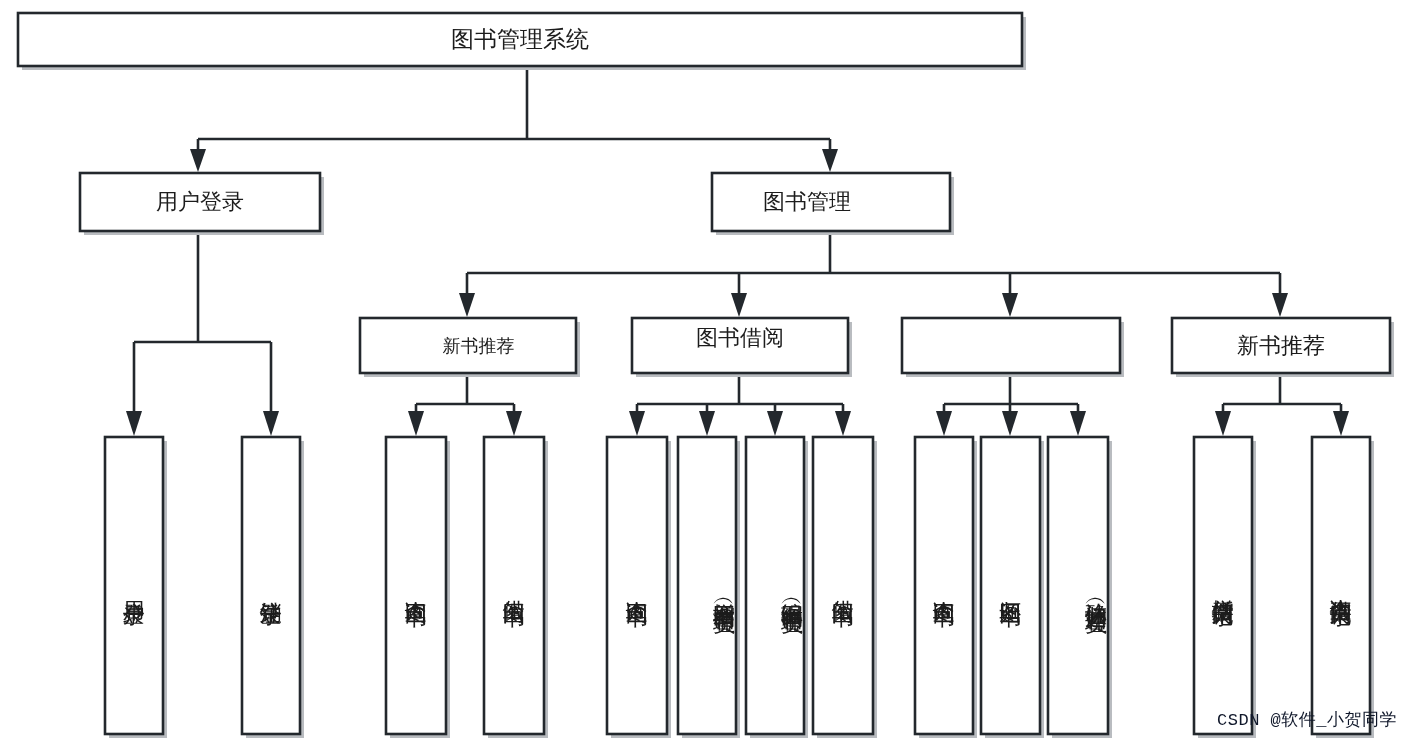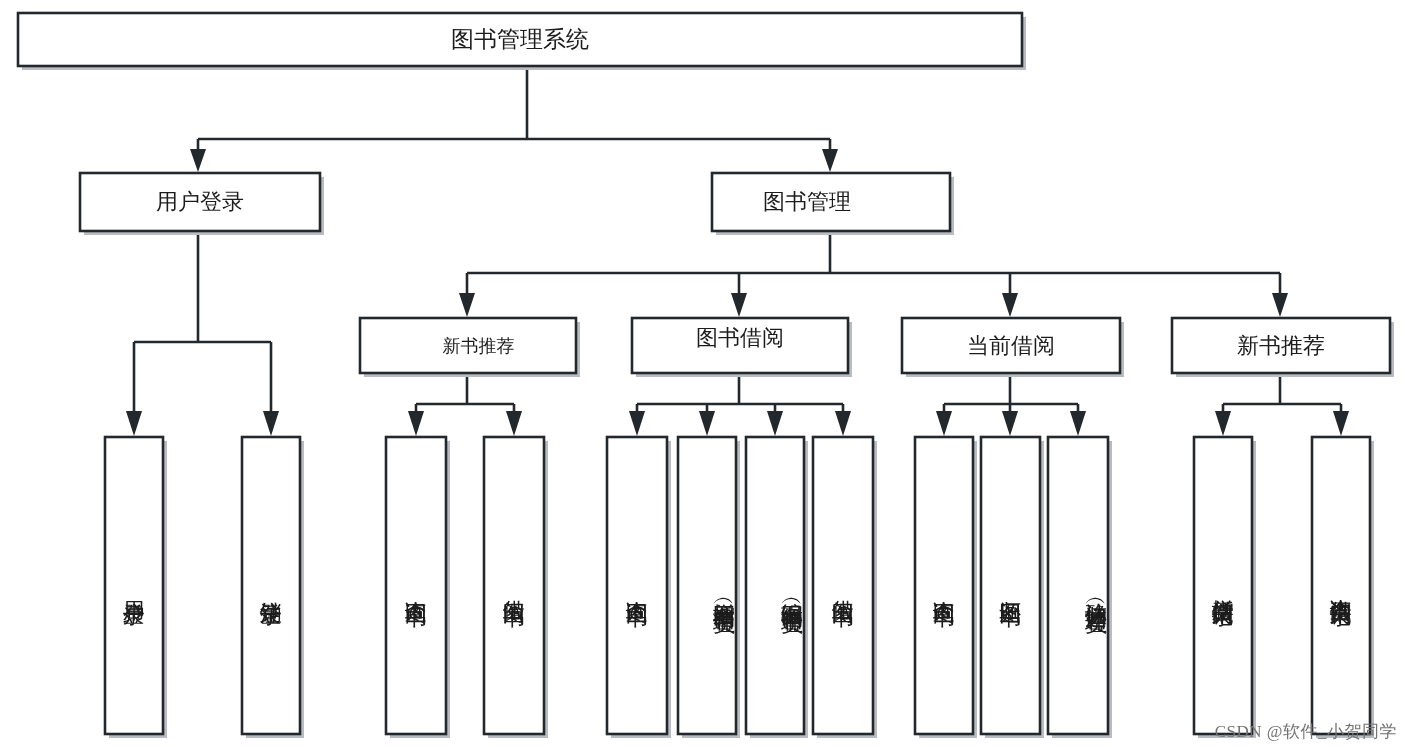--- a/index.html
+++ b/index.html
@@ -63,24 +63,24 @@
     text-align: center;
     white-space: nowrap;
     pointer-events: none;
     display: flex;
     align-items: center;
     justify-content: center;
   }
   #watermark {
     position: absolute;
     right: 8px;
-    bottom: 4px;
-    font-family: Liberation Serif, serif;
+    bottom: 16px;
+    font-family: Liberation Mono, monospace;
     font-size: 17px;
-    color: #737373;
+    color: #0f172a;
     letter-spacing: 0.5px;
     white-space: nowrap;
     pointer-events: none;
   }
 </style>
 </head>
 <body>
 
 <div id="diagram-root">
 
@@ -248,21 +248,20 @@
     </g>
   </svg>
 
   <div class="hlabel" style="left:18px; top:13px; width:1004px; height:53px; font-size:23px;">图书管理系统</div>
 
   <div class="hlabel" style="left:80px; top:173px; width:240px; height:58px; font-size:22px;">用户登录</div>
   <div class="hlabel" style="left:712px; top:173px; width:190px; height:58px; font-size:22px;">图书管理</div>
 
   <div class="hlabel" style="left:360px; top:318px; width:237px; height:55px; font-size:18px;">新书推荐</div>
   <div class="hlabel" style="left:632px; top:318px; width:216px; height:40px; font-size:22px;">图书借阅</div>
-  <div class="hlabel" style="left:902px; top:318px; width:218px; height:55px; font-size:22px;">当前借阅</div>
   <div class="hlabel" style="left:1172px; top:318px; width:218px; height:55px; font-size:22px;">新书推荐</div>
 
   <div class="vlabel" style="left:105px; top:437px; width:58px; height:297px; display:flex; align-items:center; justify-content:center;">用户登录</div>
   <div class="vlabel" style="left:242px; top:437px; width:58px; height:297px; display:flex; align-items:center; justify-content:center;">注销登录</div>
   <div class="vlabel" style="left:386px; top:437px; width:60px; height:297px; display:flex; align-items:center; justify-content:center;">查询图书</div>
   <div class="vlabel" style="left:484px; top:437px; width:60px; height:297px; display:flex; align-items:center; justify-content:center;">借阅图书</div>
   <div class="vlabel" style="left:607px; top:437px; width:60px; height:297px; display:flex; align-items:center; justify-content:center;">查询图书</div>
   <div class="vlabel" style="left:678px; top:443px; width:58px; height:297px; display:flex; align-items:flex-start; justify-content:center;">新增图书（管理员）</div>
   <div class="vlabel" style="left:746px; top:443px; width:58px; height:297px; display:flex; align-items:flex-start; justify-content:center;">编辑图书（管理员）</div>
   <div class="vlabel" style="left:813px; top:437px; width:60px; height:297px; display:flex; align-items:center; justify-content:center;">借阅图书</div>

